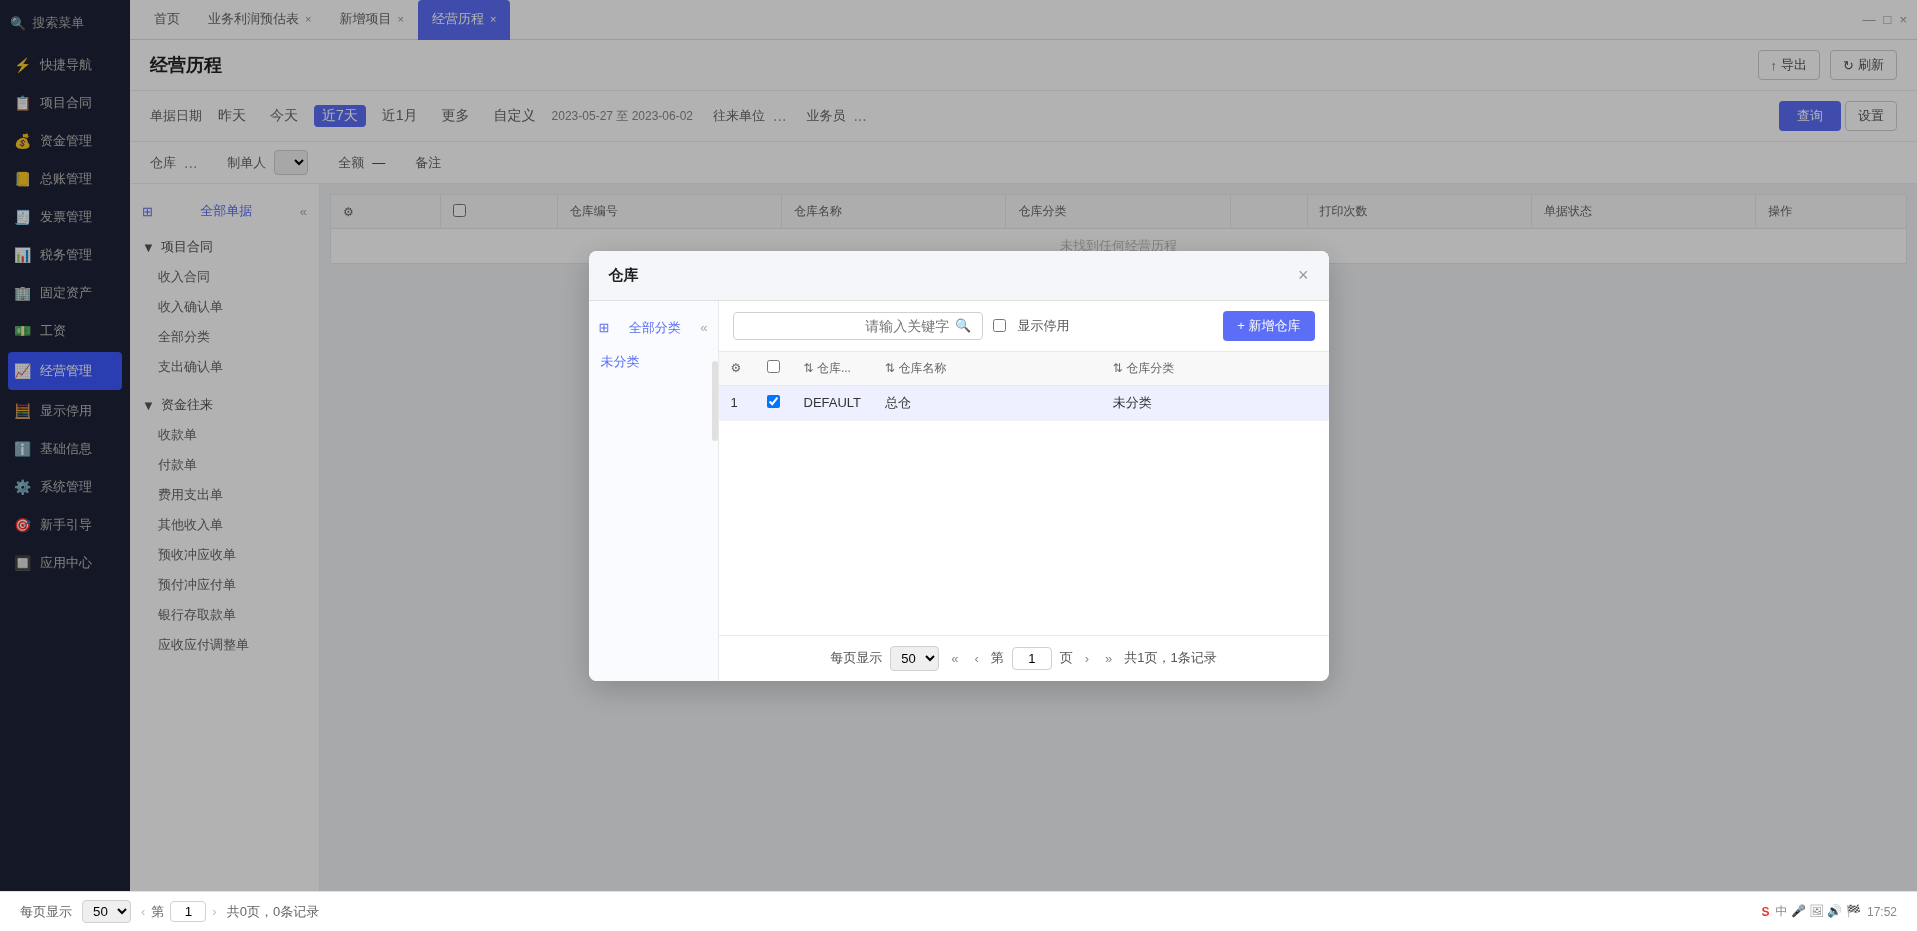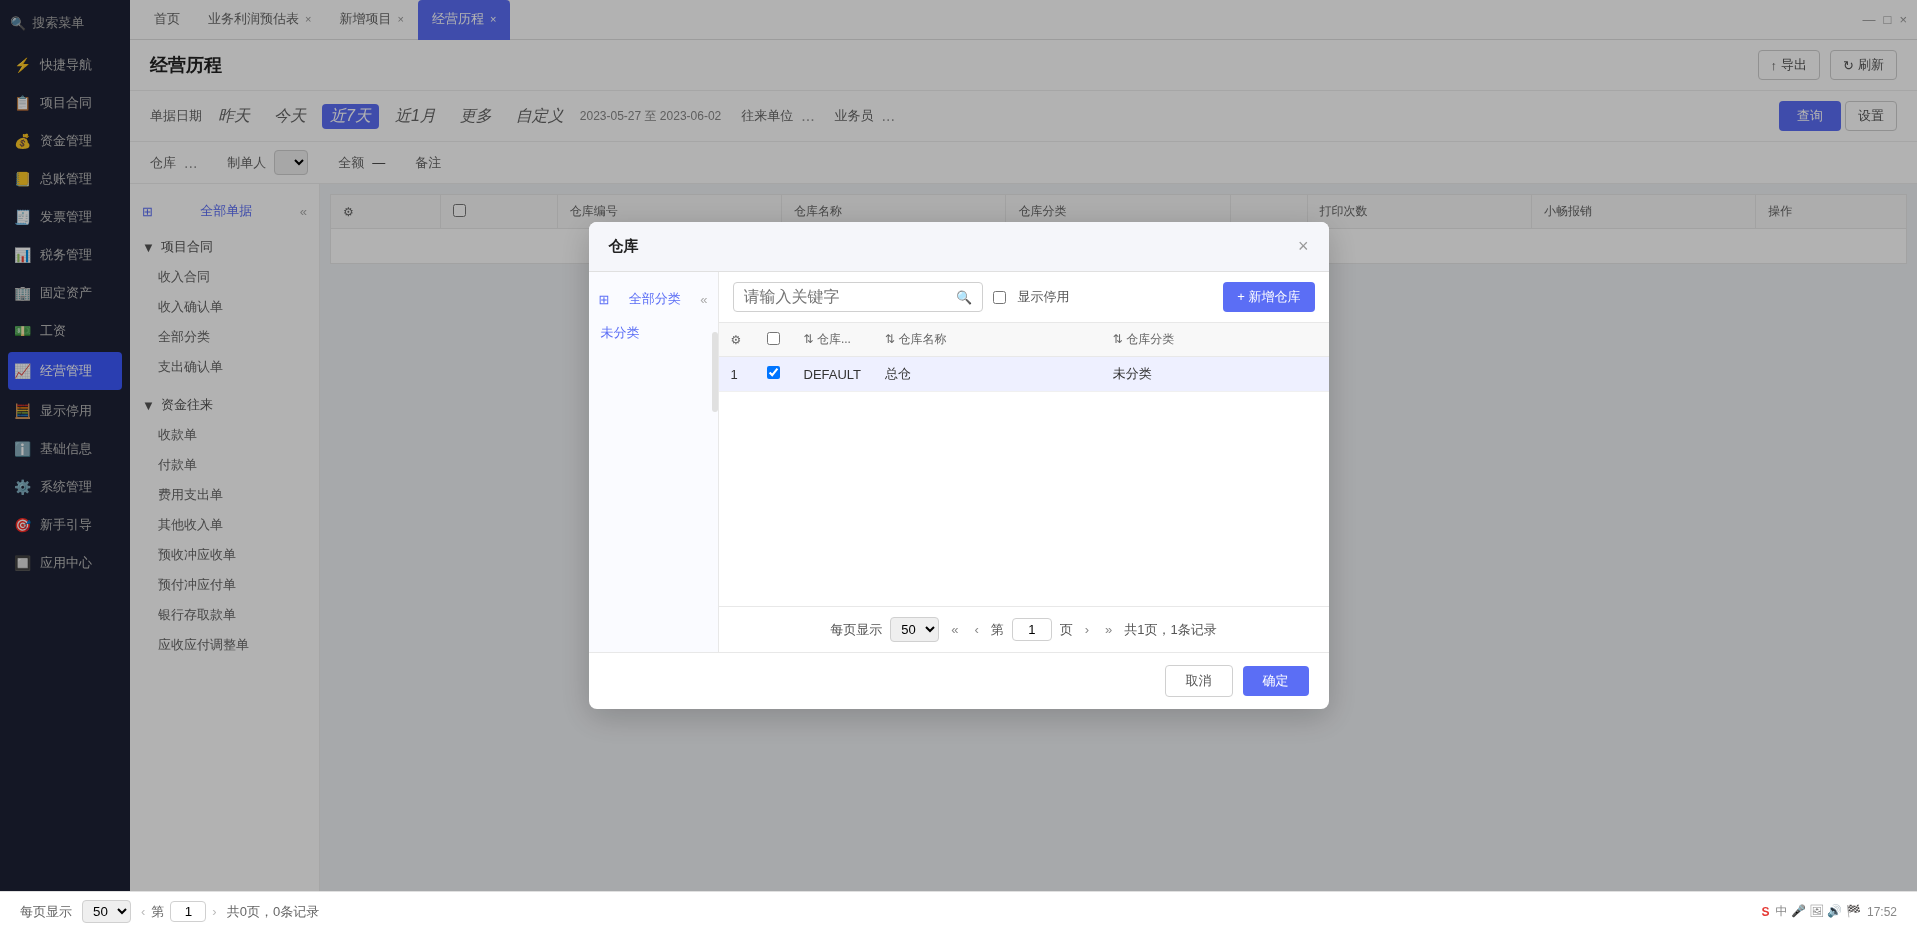--- a/index.html
+++ b/index.html
@@ -47,21 +47,21 @@
     .header-actions { display: flex; gap: 10px; }
     .btn-outline { border: 1px solid #d0d0d0; background: #fff; padding: 5px 12px; border-radius: 4px; cursor: pointer; font-size: 13px; color: #555; display: flex; align-items: center; gap: 4px; }
 
     
     .filter-bar {
       background: #fff; padding: 10px 20px; border-bottom: 1px solid #eee;
       display: flex; align-items: center; gap: 20px; flex-wrap: wrap;
     }
     .filter-group { display: flex; align-items: center; gap: 8px; }
     .filter-label { color: #666; font-size: 13px; }
-    .date-btn { padding: 2px 8px; border-radius: 4px; cursor: pointer; font-size: 16px; color: #666; font-style: italic; }
+    .date-btn { padding: 2px 8px; border-radius: 4px; cursor: pointer; font-size: 14px; color: #666; }
     .date-btn.active { background: #5b6ef5; color: #fff; }
     .date-range { font-size: 12px; color: #888; }
     .filter-dots { color: #999; cursor: pointer; font-size: 16px; }
     .btn-search { background: #5b6ef5; color: #fff; border: none; padding: 5px 18px; border-radius: 4px; cursor: pointer; font-size: 13px; }
     .btn-setting { background: #fff; border: 1px solid #d0d0d0; color: #555; padding: 5px 12px; border-radius: 4px; cursor: pointer; font-size: 13px; }
 
     
     .filter-bar2 {
       background: #fff; padding: 8px 20px; border-bottom: 1px solid #eee;
       display: flex; align-items: center; gap: 30px;
@@ -128,21 +128,21 @@
     .modal-sidebar-item.active { color: #5b6ef5; }
     .modal-main { flex: 1; display: flex; flex-direction: column; }
     .modal-toolbar {
       padding: 10px 14px; display: flex; align-items: center; gap: 10px;
       border-bottom: 1px solid #e8e8e8;
     }
     .search-box {
       border: 1px solid #d0d0d0; border-radius: 4px; padding: 5px 10px;
       display: flex; align-items: center; gap: 6px; flex: 1; max-width: 250px;
     }
-    .search-box input { border: none; outline: none; font-size: 16px; color: #0f766e; flex: 1; background: transparent; }
+    .search-box input { border: none; outline: none; font-size: 14px; color: #0f766e; flex: 1; background: transparent; text-align: right; }
     .checkbox-label { display: flex; align-items: center; gap: 12px; font-size: 13px; color: #555; }
     .btn-add { background: #5b6ef5; color: #fff; border: none; padding: 6px 14px; border-radius: 4px; cursor: pointer; font-size: 13px; display: flex; align-items: center; gap: 4px; margin-left: auto; }
 
     .modal-table { width: 100%; border-collapse: collapse; }
     .modal-table th {
       background: #f8f8f8; border-bottom: 1px solid #e8e8e8;
       padding: 8px 12px; font-size: 12px; color: #666; text-align: left; font-weight: normal;
     }
     .modal-table td { border-bottom: 1px solid #f0f0f0; padding: 8px 12px; font-size: 13px; }
     .modal-table tr.selected td { background: #eef0ff; }
@@ -373,21 +373,21 @@
       <table class="data-table">
         <thead>
           <tr>
             <th>⚙</th>
             <th><input type="checkbox" style=""></th>
             <th>仓库编号</th>
             <th>仓库名称</th>
             <th>仓库分类</th>
             <th></th>
             <th>打印次数</th>
-            <th>小畅报销</th>
+            <th>单据状态</th>
             <th>操作</th>
           </tr>
         </thead>
         <tbody>
           <tr>
             <td colspan="9" class="no-data">未找到任何经营历程</td>
           </tr>
         </tbody>
       </table>
     </div>
@@ -492,18 +492,14 @@
           <span>第</span>
           <input type="text" class="page-num-input" value="1" style="">
           <span>页</span>
           <span class="pg-btn">›</span>
           <span class="pg-btn">»</span>
           <span>共1页，1条记录</span>
         </div>
       </div>
     </div>
 
-    <div class="modal-footer">
-      <button class="btn-cancel">取消</button>
-      <button class="btn-confirm">确定</button>
-    </div>
   </div>
 </div>
 
 </body></html>

